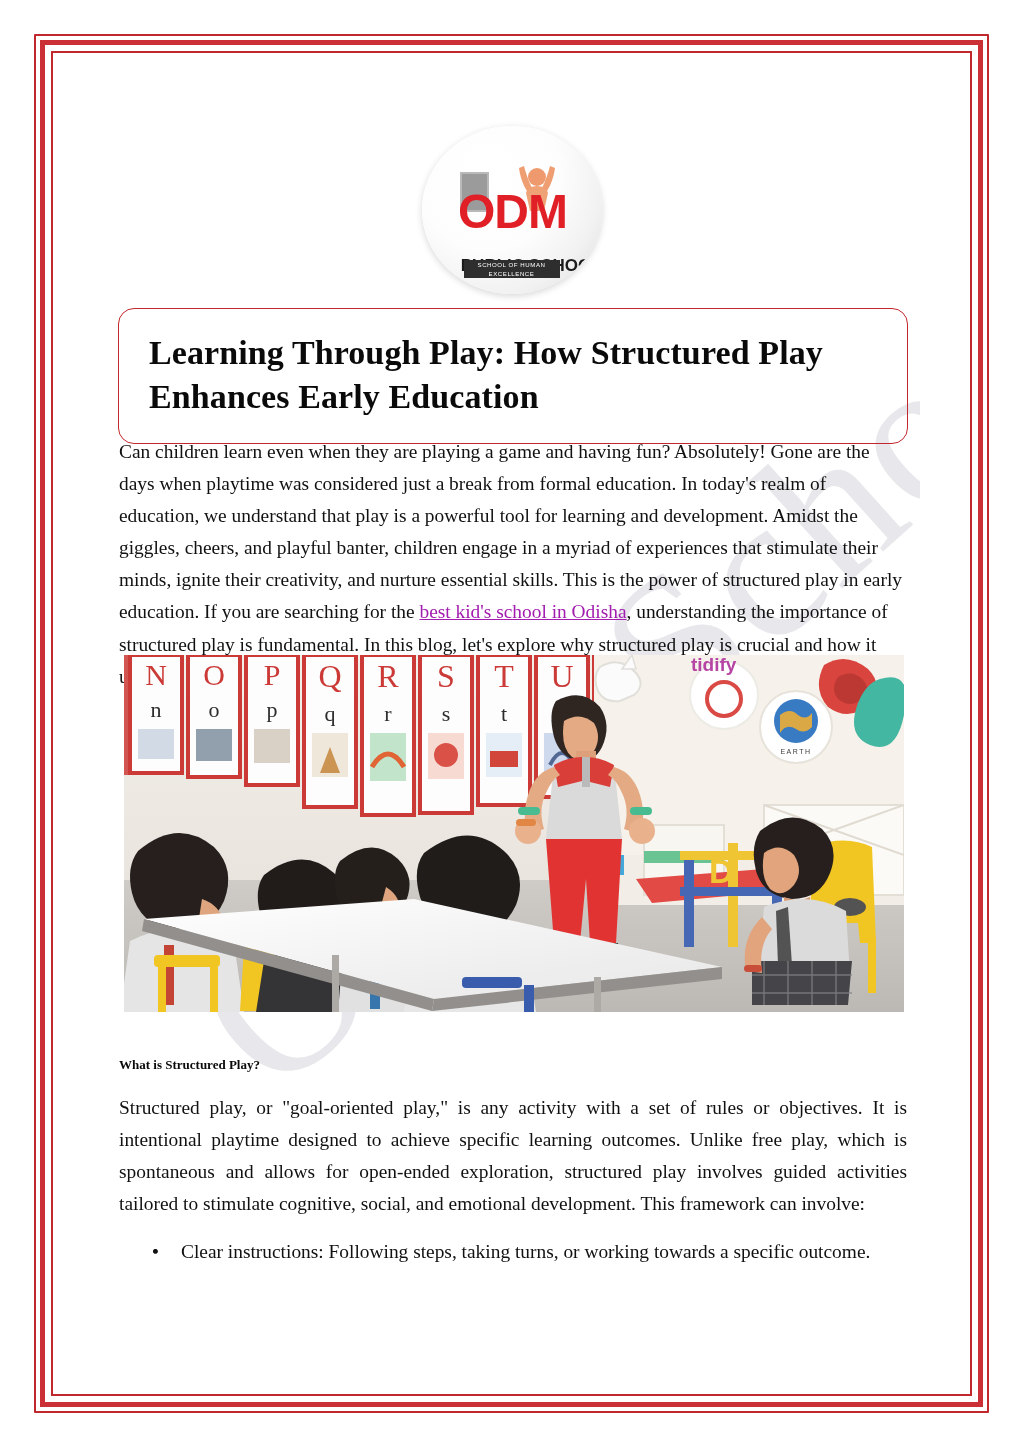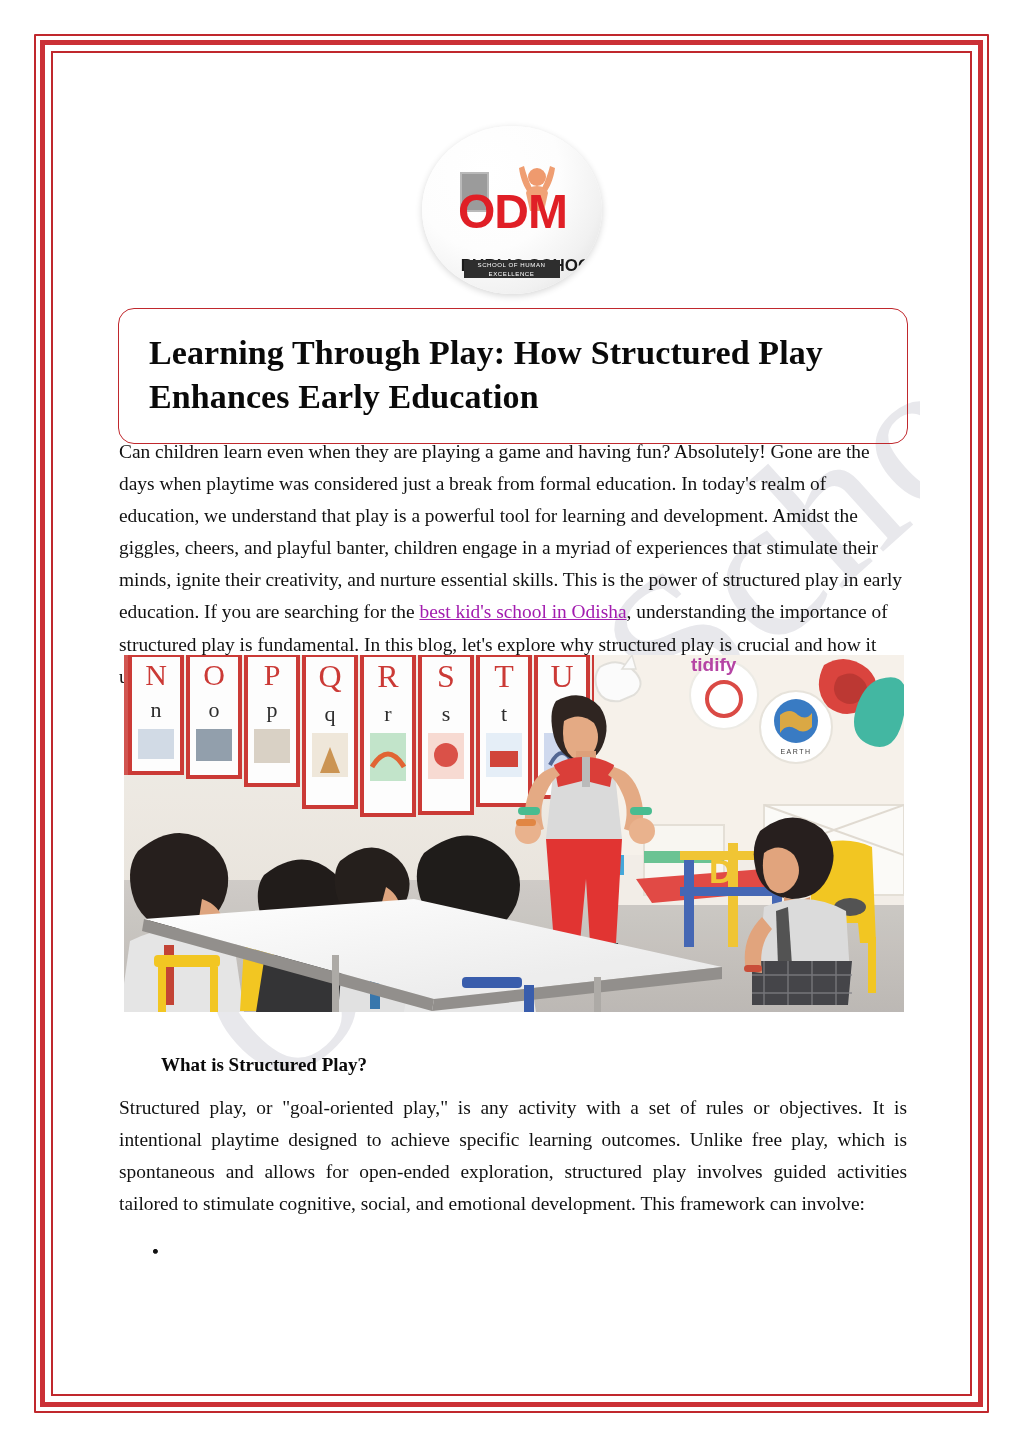--- a/index.html
+++ b/index.html
@@ -234,24 +234,23 @@
   .photo svg { display: block; }
 
   
   .section-head {
     position: absolute;
     left: 119px;
     top: 1052px;
     width: 788px;
     font-family: "Liberation Serif", serif;
     font-weight: 700;
-    font-size: 19px;
+    font-size: 13px;
     line-height: 26px;
     color: #0a0a0a;
-    margin-left: 42px;
   }
 
   .sec-para { top: 1092px; }
 
   
   .bullets {
     position: absolute;
     left: 119px;
     top: 1236px;
     width: 788px;
@@ -563,17 +562,18 @@
     <div class="body-block sec-para">
       <p class="para justify">Structured play, or "goal-oriented play," is any activity with a set of rules or objectives. It is intentional playtime designed to achieve specific learning outcomes. Unlike free play, which is spontaneous and allows for open-ended exploration, structured play involves guided activities tailored to stimulate cognitive, social, and emotional development. This framework can involve:</p>
     </div>
 
     <ul class="bullets">
       <li>
         <span class="dot">•</span>
       </li>
       <li>
         <span class="dot">•</span>
+        <span>Clear instructions: Following steps, taking turns, or working towards a specific outcome.</span>
       </li>
     </ul>
 
   </div>
 </div>
 
 </body></html>

